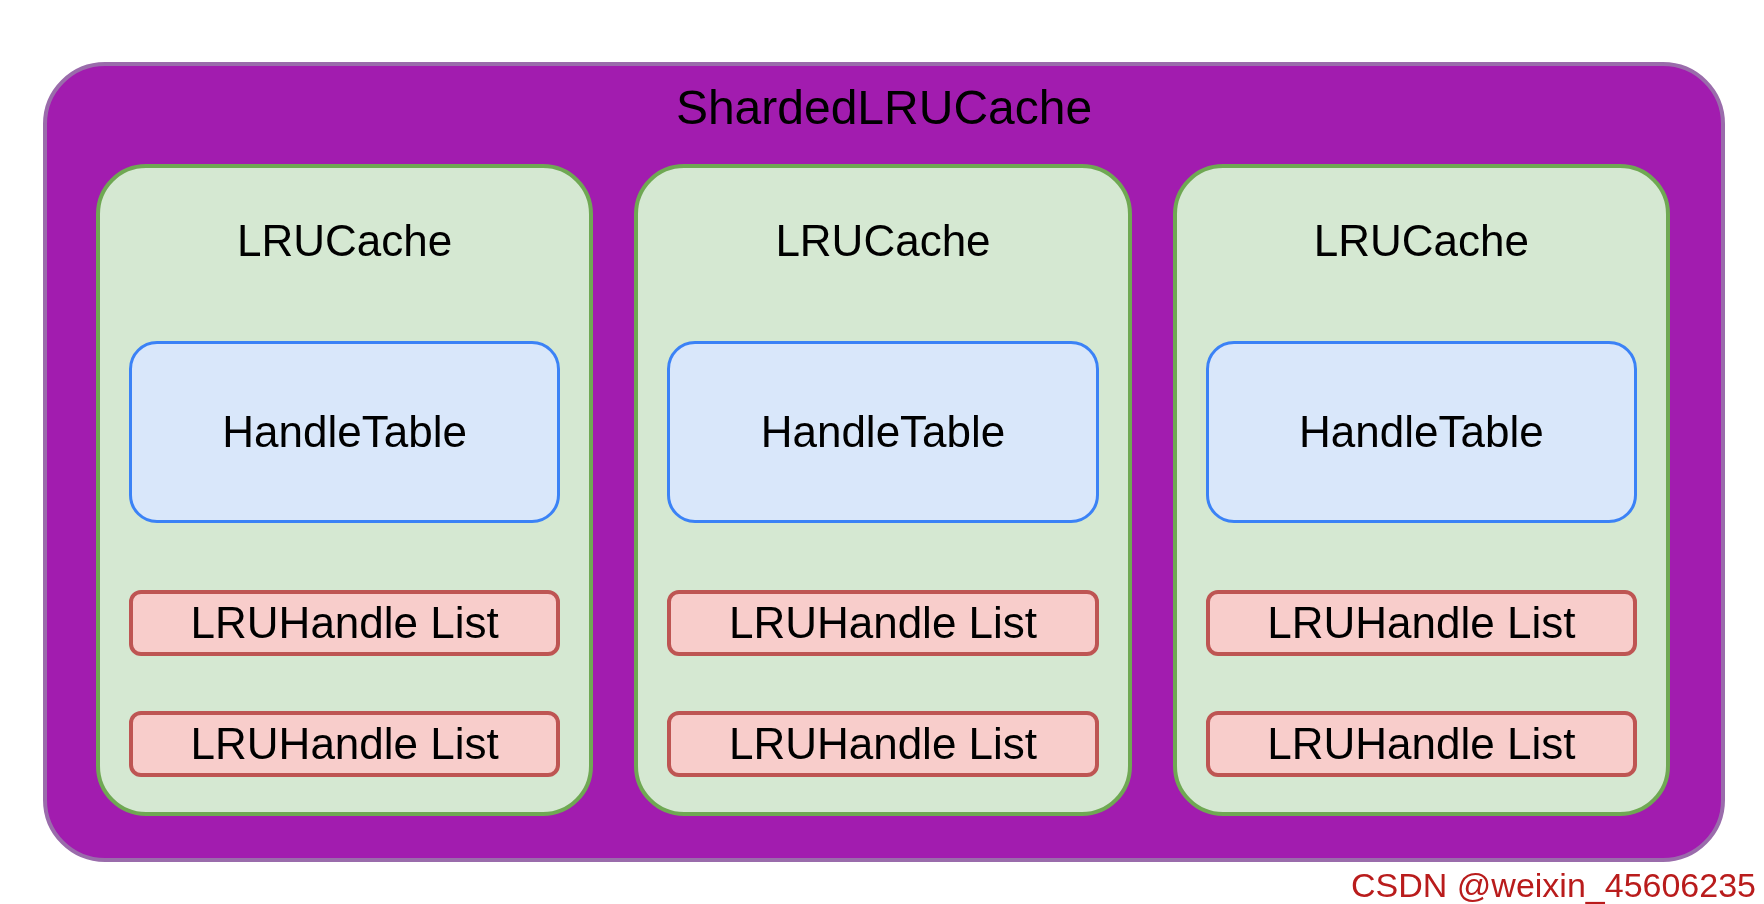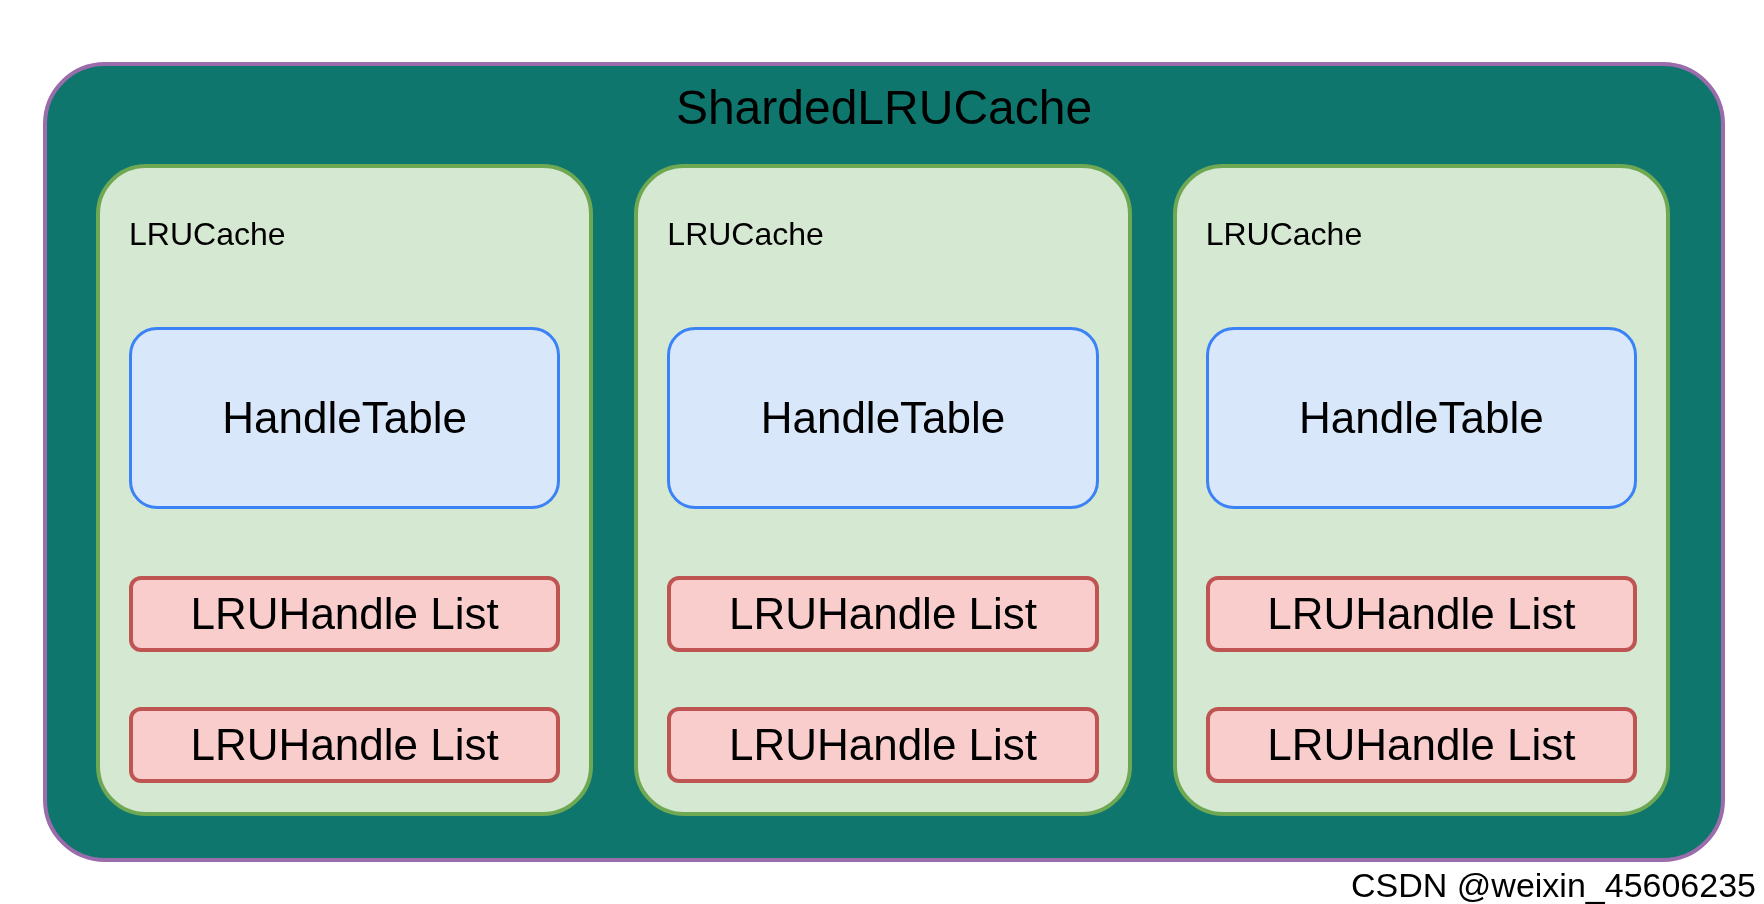--- a/index.html
+++ b/index.html
@@ -15,21 +15,21 @@
     background: #ffffff;
     overflow: hidden;
   }
   
   .sharded-box {
     position: absolute;
     left: 43px;
     top: 62px;
     width: 1682px;
     height: 800px;
-    background: #0f766e;
+    background: #a21caf;
     border: 4px solid #9A6CAB;
     border-radius: 62px;
   }
   .diagram-title {
     text-align: center;
     font-size: 48px;
     line-height: 1.15;
     margin-top: 14px;
     color: #000;
   }
@@ -44,39 +44,39 @@
     gap: 41px;
   }
   .shard {
     flex: 1 1 0;
     background: #D5E8D2;
     border: 4px solid #6FA853;
     border-radius: 50px;
     padding: 0 29px;
   }
   .shard-label {
-    text-align: left;
-    font-size: 32px;
+    text-align: center;
+    font-size: 44px;
     line-height: 1.15;
     margin-top: 48px;
   }
   .handle-table {
     margin-top: 74px;
     height: 182px;
     background: #D9E7FA;
     border: 3px solid #3b82f6;
     border-radius: 28px;
     display: flex;
     align-items: center;
     justify-content: center;
     font-size: 44px;
   }
   .lru-list {
     margin-top: 67px;
-    height: 76px;
+    height: 66px;
     background: #F8CDCB;
     border: 4px solid #BE5553;
     border-radius: 12px;
     display: flex;
     align-items: center;
     justify-content: center;
     font-size: 44px;
   }
   .lru-list + .lru-list {
     margin-top: 55px;
@@ -91,21 +91,21 @@
     letter-spacing: 2px;
     color: #ffffff;
     text-shadow: 3px 4px 2px rgba(145,145,150,0.8);
     white-space: nowrap;
   }
   .wm-csdn {
     position: absolute;
     top: 866px;
     right: 8px;
     font-size: 34px;
-    color: #000000;
+    color: #b91c1c;
     text-shadow: 1px 1px 1px rgba(255,255,255,0.9);
     white-space: nowrap;
   }
 </style>
 </head>
 <body>
 
 <div class="canvas">
 
   <div class="sharded-box">

